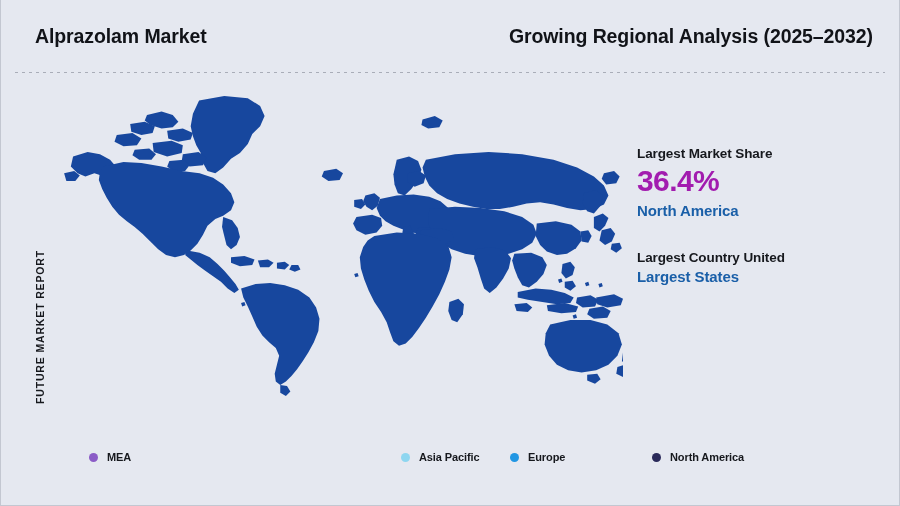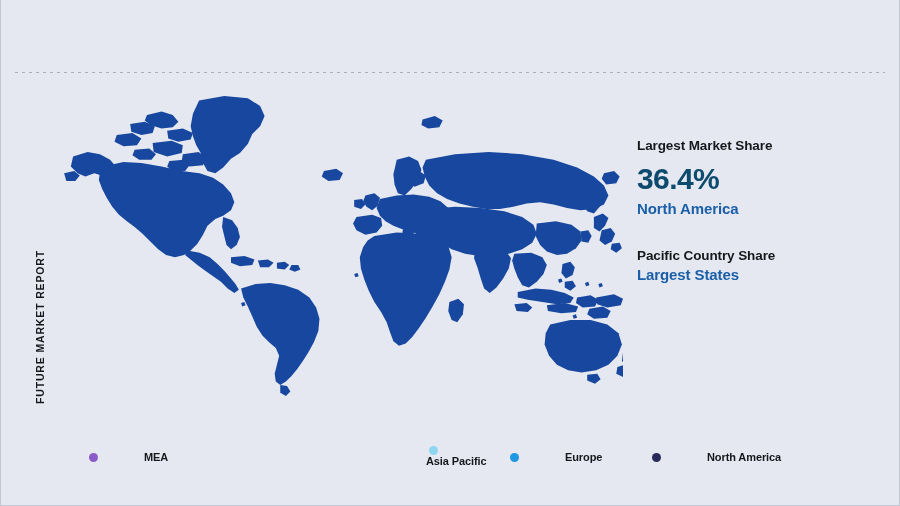--- a/index.html
+++ b/index.html
@@ -103,28 +103,29 @@
     width: 250px;
   }
   .stat-block { margin-bottom: 30px; }
   .stat-block:last-child { margin-bottom: 0; }
   .stat-label {
     font-size: 13.5px;
     font-weight: bold;
     color: #16181d;
     letter-spacing: -0.1px;
     line-height: 1.2;
+    margin-top: 8px;
   }
   .stat-value {
     font-size: 30px;
     font-weight: bold;
-    color: #0c4a6e;
+    color: #a21caf;
     letter-spacing: -0.6px;
     line-height: 1.25;
-    margin-top: 6px;
+    margin-top: 0;
   }
   .stat-region {
     font-size: 15px;
     font-weight: bold;
     color: #1a5fa8;
     letter-spacing: -0.1px;
     line-height: 1.2;
     margin-top: 2px;
   }
 
@@ -149,28 +150,31 @@
     height: 9px;
     border-radius: 50%;
     margin-right: 9px;
     flex: 0 0 auto;
   }
   .legend-label {
     font-size: 11px;
     font-weight: bold;
     color: #16181d;
     letter-spacing: -0.1px;
-    margin-left: 37px;
   }
 </style>
 </head>
 <body>
 
 <div id="infographic">
 
+  <div id="header">
+    <div id="header-title">Alprazolam Market</div>
+    <div id="header-subtitle">Growing Regional Analysis (2025–2032)</div>
+  </div>
   <div id="header-divider"></div>
 
   <div id="brand-rail">
     <div id="brand-text">FUTURE MARKET REPORT</div>
   </div>
 
   <div id="map-area">
     <svg id="world-map" viewBox="0 0 1000 560" preserveAspectRatio="xMidYMid meet">
       <g fill="#17479e" stroke="none">
 
@@ -293,35 +297,35 @@
 
   <div id="stats-panel">
 
     <div class="stat-block">
       <div class="stat-label">Largest Market Share</div>
       <div class="stat-value">36.4%</div>
       <div class="stat-region">North America</div>
     </div>
 
     <div class="stat-block">
-      <div class="stat-label">Pacific Country Share</div>
+      <div class="stat-label">Largest Country United</div>
       <div class="stat-region">Largest States</div>
     </div>
 
   </div>
 
   <div id="legend">
 
     <div class="legend-item" style="left: 0px;">
       <span class="legend-dot" style="background: rgb(139, 92, 199);"></span>
       <span class="legend-label">MEA</span>
     </div>
 
 
-    <div class="legend-item" style="left: 300px; flex-direction: column;">
+    <div class="legend-item" style="left: 312px;">
       <span class="legend-dot" style="background: rgb(142, 214, 240);"></span>
       <span class="legend-label">Asia Pacific</span>
     </div>
 
     <div class="legend-item" style="left: 421px; justify-content: space-between;">
       <span class="legend-dot" style="background: rgb(33, 150, 227);"></span>
       <span class="legend-label">Europe</span>
     </div>
 
     <div class="legend-item" style="left: 563px;">

